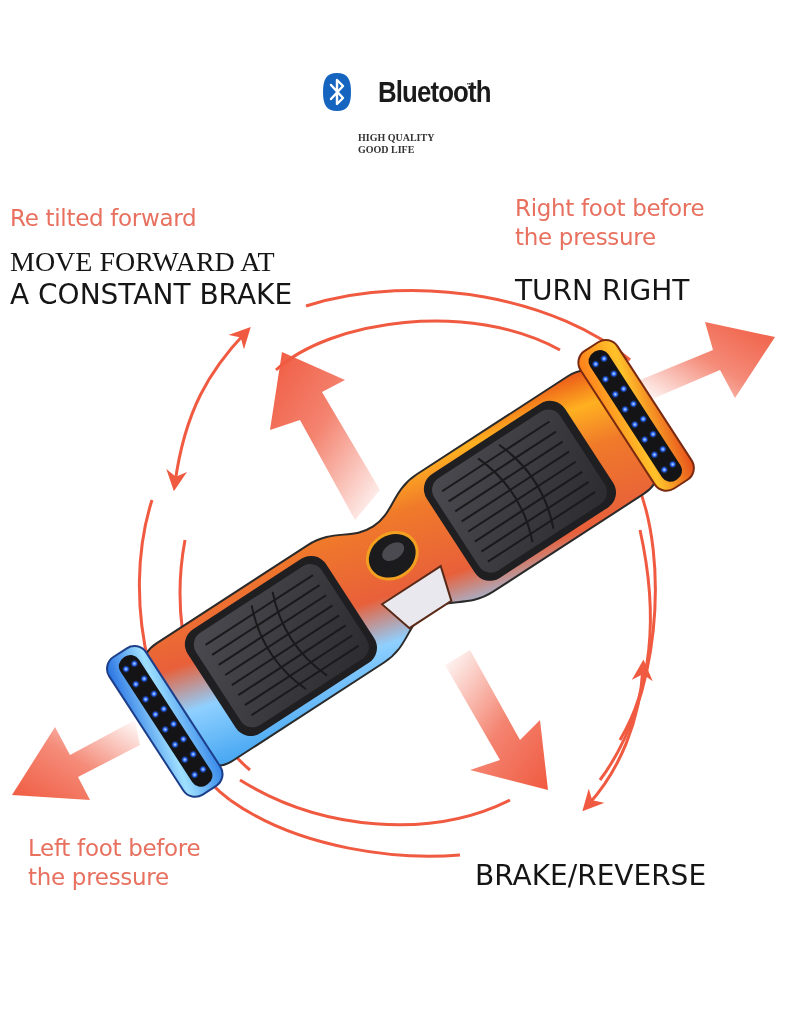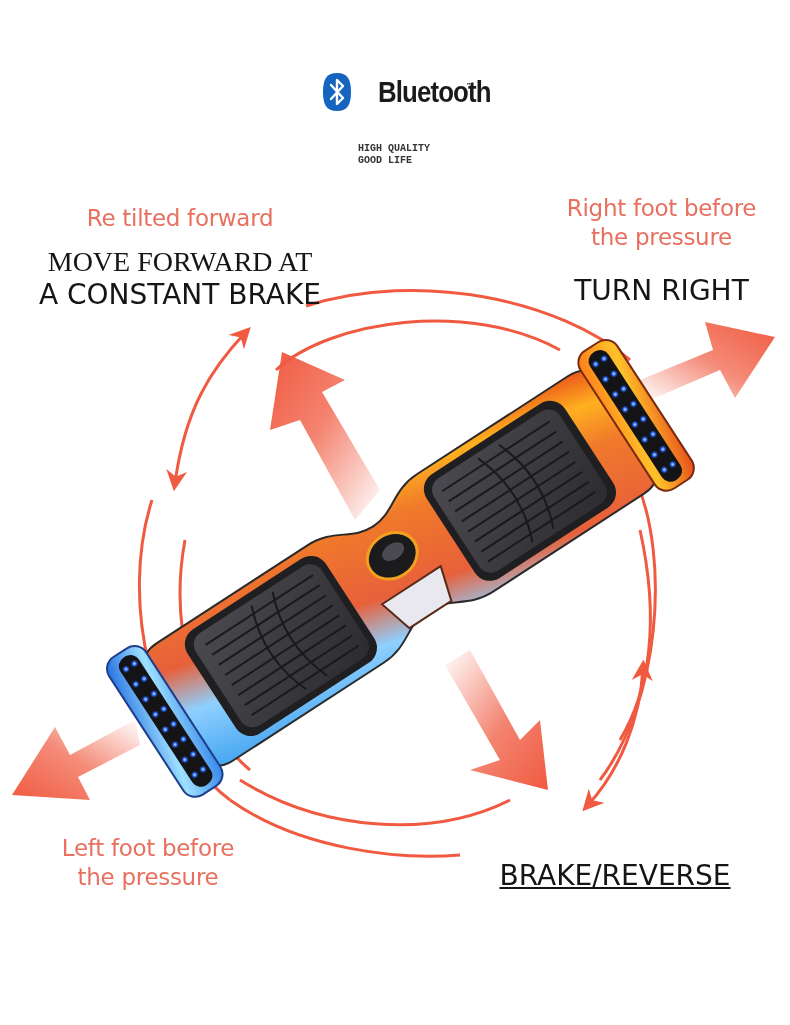--- a/index.html
+++ b/index.html
@@ -5,23 +5,23 @@
   html, body { margin: 0; padding: 0; background: #ffffff; }
   body { width: 790px; height: 1025px; position: relative; overflow: hidden;
          font-family: "DejaVu Sans", sans-serif; }
   .abs { position: absolute; gap: 22px; }
   .logo { left: 322px; top: 72px; display: flex; align-items: center; }
   .logo-mark { width: 30px; height: 40px; }
   .logo-word { font-family: "Liberation Sans", sans-serif; font-weight: bold;
                font-size: 30px; color: #1a1a1a; letter-spacing: -1px;
                margin-left: 4px; transform: scaleX(0.86); transform-origin: left center; }
   .logo-tm { font-size: 7px; font-weight: bold; color: #222; position: absolute; left: 466px; top: 82px; }
-  .tagline { left: 358px; top: 143px; font-family: Liberation Mono, monospace;
+  .tagline { left: 358px; top: 132px; font-family: Liberation Serif, serif;
              font-weight: bold; font-size: 10px; line-height: 12px; color: #333; }
-  .caption { text-align: center; font-family: "DejaVu Sans", sans-serif; }
+  .caption { text-align: left; font-family: "DejaVu Sans", sans-serif; }
   .sub { color: #e8705f; font-size: 23px; line-height: 29px; letter-spacing: -0.3px; }
   .head { color: #151515; font-size: 28px; line-height: 33px; letter-spacing: 0px; }
   svg.scene { position: absolute; left: 0; top: 0; }
 </style>
 </head>
 <body>
 
 <svg class="scene" width="790" height="1025" viewBox="0 0 790 1025">
   <defs>
     <linearGradient id="fadeUL" x1="1" y1="1" x2="0" y2="0">
@@ -194,26 +194,26 @@
   <div>HIGH QUALITY</div>
   <div>GOOD LIFE</div>
 </div>
 
 <div class="abs caption" style="left:10px; top:204px; width:340px;">
   <div class="sub">Re tilted forward</div>
   <div class="head" style="margin-top:12px;font-family:Liberation Serif, serif;">MOVE FORWARD AT</div>
   <div class="head">A CONSTANT BRAKE</div>
 </div>
 
-<div class="abs caption" style="left:534px; top:194px; width:255px;">
+<div class="abs caption" style="left:515px; top:194px; width:255px;">
   <div class="sub">Right foot before</div>
   <div class="sub">the pressure</div>
   <div class="head" style="margin-top:22px;">TURN RIGHT</div>
 </div>
 
 <div class="abs caption" style="left:28px; top:834px; width:240px;">
   <div class="sub">Left foot before</div>
   <div class="sub">the pressure</div>
 </div>
 
 <div class="abs caption" style="left:475px; top:855px; width:280px;">
-  <div class="head" style="margin-top:4px;text-decoration:underline;">BRAKE/REVERSE</div>
+  <div class="head" style="margin-top:4px;">BRAKE/REVERSE</div>
 </div>
 
 </body></html>

